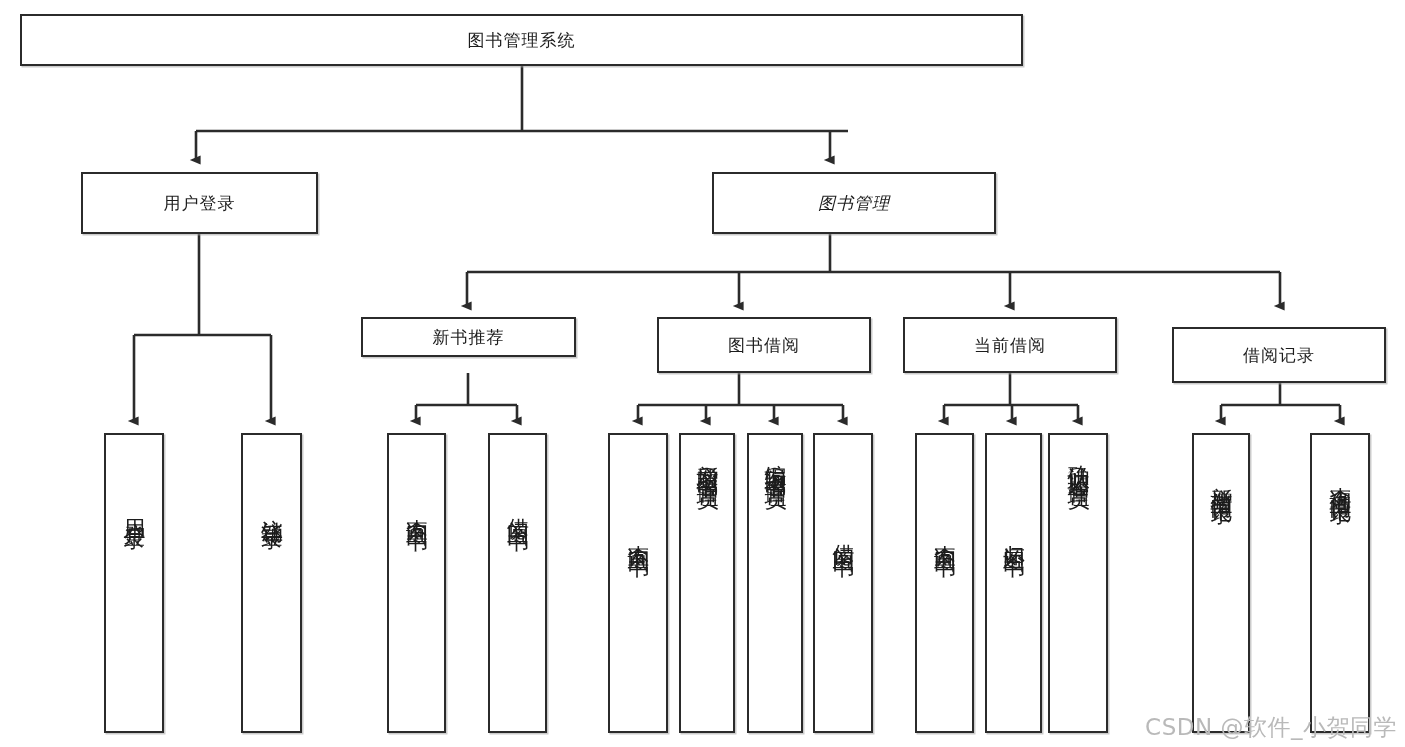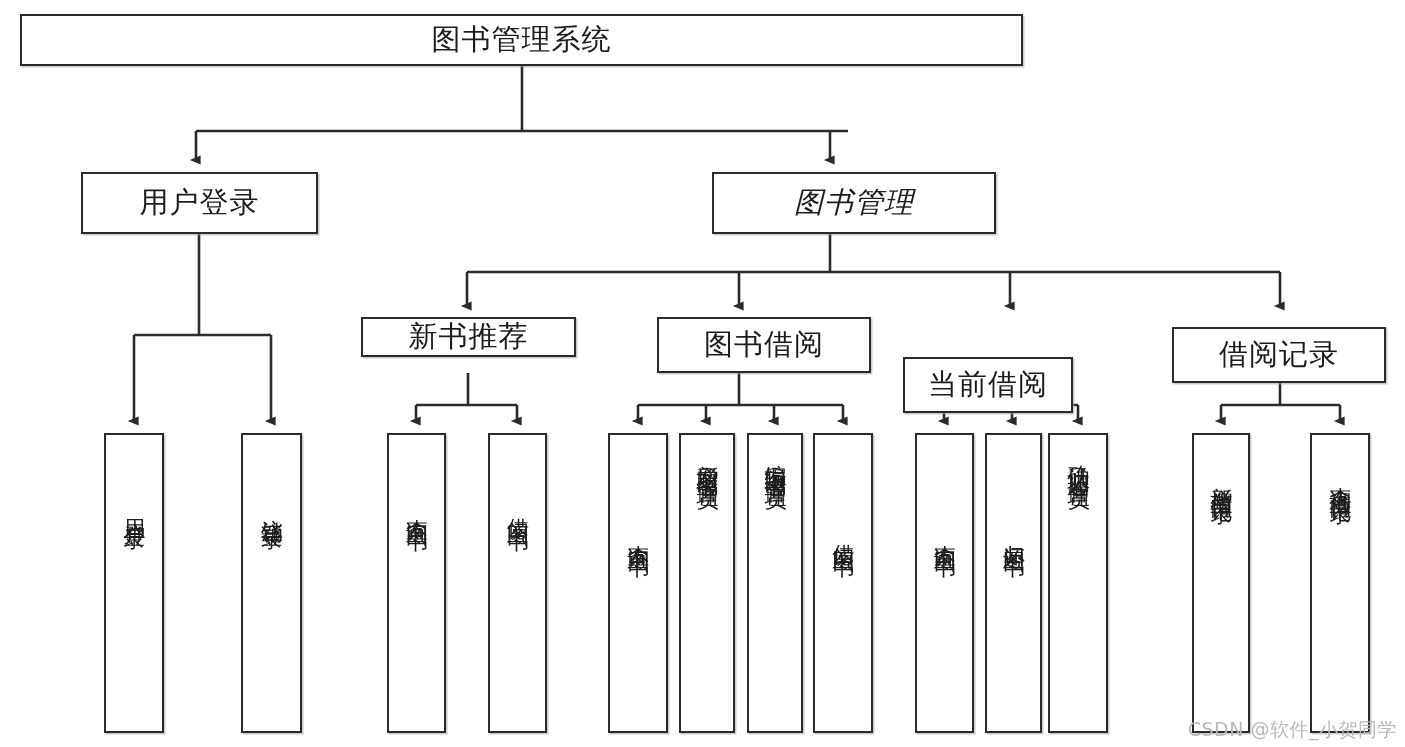--- a/index.html
+++ b/index.html
@@ -28,21 +28,21 @@
     box-sizing: border-box;
     border: 2.5px solid #2b2b2b;
     background: #ffffff;
     display: flex;
     align-items: center;
     justify-content: center;
     color: #1c1c1c;
     box-shadow: 1.5px 1.5px 0 rgba(160,160,160,0.55);
   }
   .node.horiz {
-    font-size: 29px;
+    font-size: 17px;
     letter-spacing: 1px;
   }
   .node.vert {
     align-items: flex-start;
     justify-content: center;
     padding-top: 8px;
   }
   .node.vert .vlabel {
     writing-mode: vertical-rl;
     text-orientation: upright;
@@ -60,21 +60,21 @@
   .node.vert.top .vlabel {
     margin-top: 4px;
   }
   .node.vert.near .vlabel {
     margin-top: 26px;
   }
   .watermark {
     position: absolute;
     right: 8px;
     bottom: 4px;
-    font-size: 19px;
+    font-size: 23px;
     color: #b9b9b9;
     letter-spacing: 0.5px;
     white-space: nowrap;
   }
 </style>
 </head>
 <body>
 
 <div id="canvas">
 
@@ -138,21 +138,21 @@
   <div class="node horiz" style="left:712px; top:172px; width:284px; height:62px;font-style:italic;">
     <span>图书管理</span>
   </div>
 
   <div class="node horiz" style="left:361px; top:317px; width:215px; height:40px;">
     <span>新书推荐</span>
   </div>
   <div class="node horiz" style="left:657px; top:317px; width:214px; height:56px;">
     <span>图书借阅</span>
   </div>
-  <div class="node horiz" style="left:903px; top:317px; width:170px; height:56px;margin-top:40px;">
+  <div class="node horiz" style="left:903px; top:317px; width:214px; height:56px;">
     <span>当前借阅</span>
   </div>
   <div class="node horiz" style="left:1172px; top:327px; width:214px; height:56px;">
     <span>借阅记录</span>
   </div>
 
   <div class="node vert mid" style="left:104px; top:433px; width:60px; height:300px;">
     <span class="vlabel">用户登录</span>
   </div>
   <div class="node vert mid" style="left:241px; top:433px; width:61px; height:300px;">

